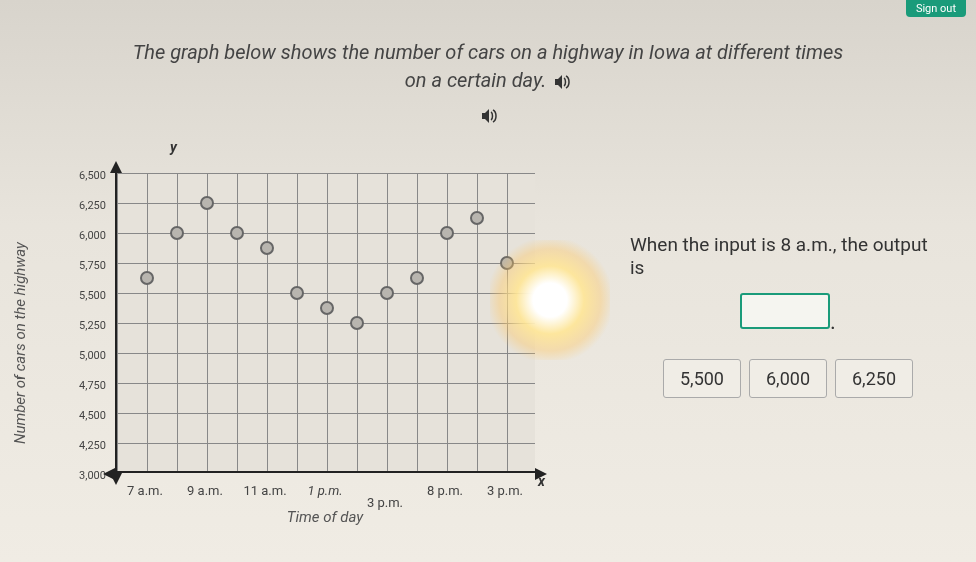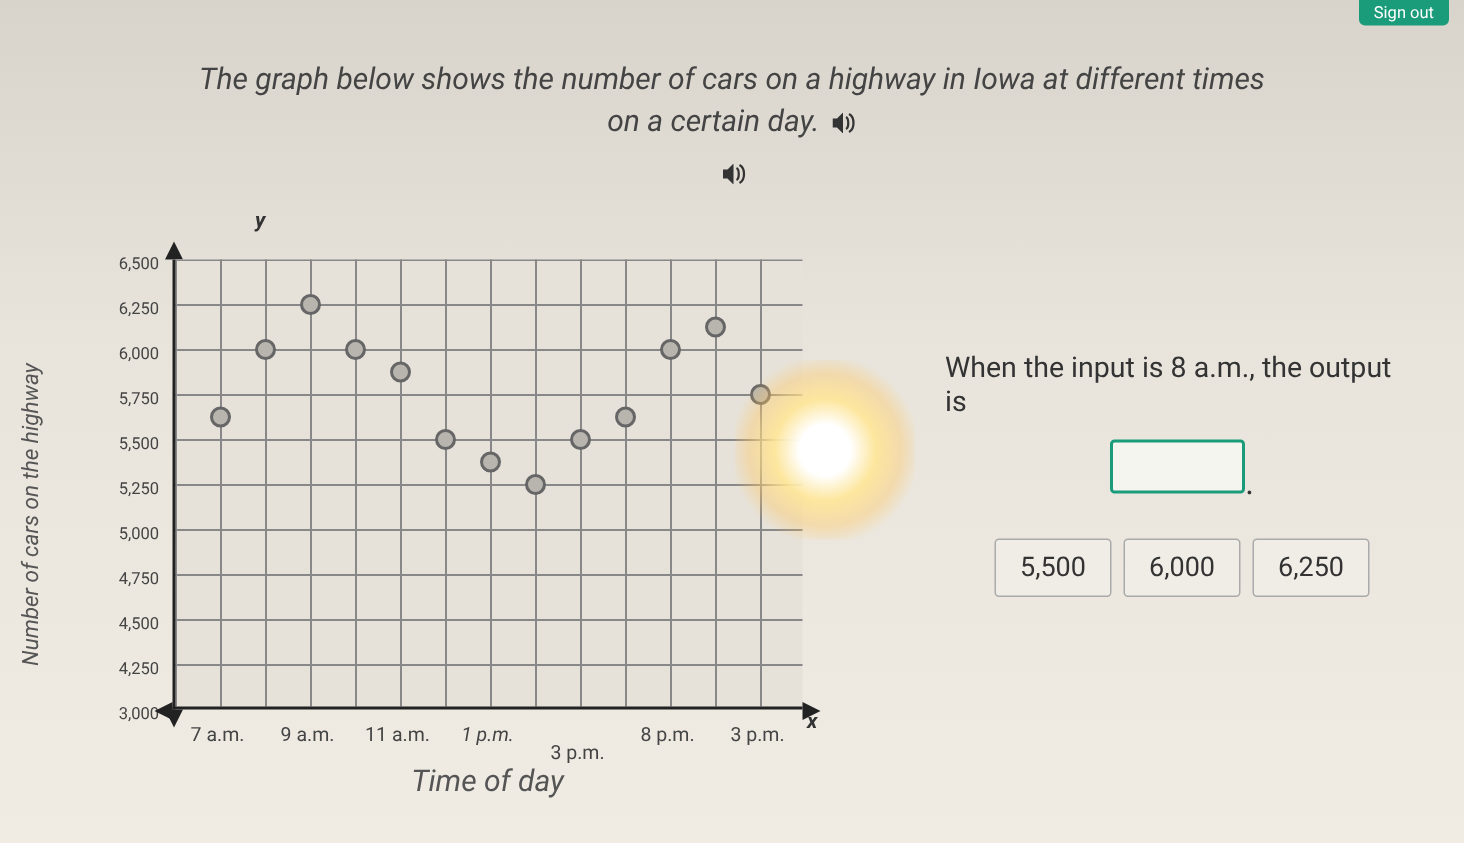--- a/index.html
+++ b/index.html
@@ -160,21 +160,21 @@
       position: absolute;
       transform: translateX(-50%);
       white-space: nowrap;
     }
     .xlabel {
       position: absolute;
       left: 85px;
       top: 365px;
       width: 420px;
       text-align: center;
-      font-size: 20px;
+      font-size: 15px;
       font-style: italic;
       color: #555;
     }
     .glare {
       position: absolute;
       left: 490px; top: 240px;
       width: 120px; height: 120px;
       background: radial-gradient(circle, #fff 0%, #fff 20%, rgba(255,230,150,0.9) 40%, rgba(255,200,100,0.4) 60%, transparent 75%);
       pointer-events: none;
     }

